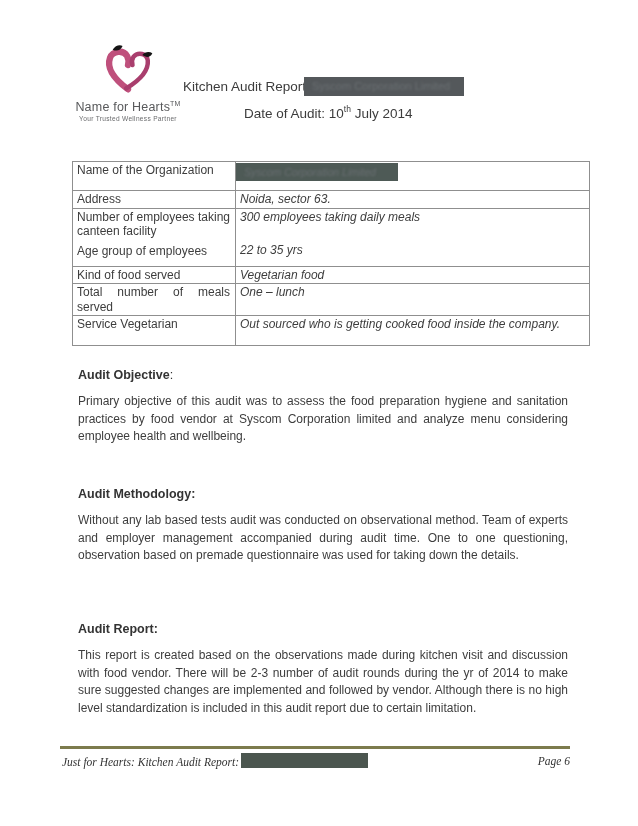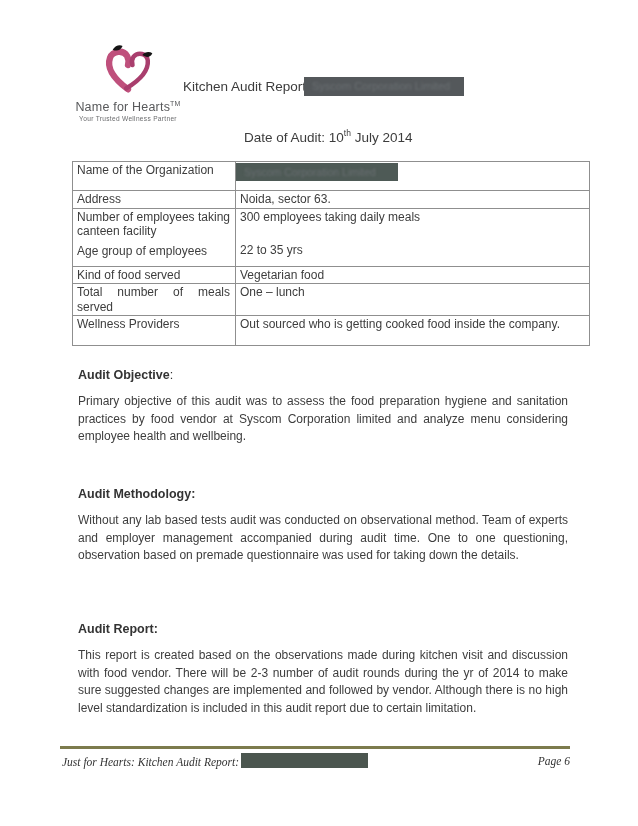--- a/index.html
+++ b/index.html
@@ -13,36 +13,36 @@
   }
   
   .logo{position:absolute;left:68px;top:42px;width:120px;text-align:center;}
   .logo svg{display:block;margin:0 auto;}
   .brand{font-size:12.5px;color:#58595b;line-height:13px;letter-spacing:.2px;}
   .brand sup{font-size:7px;}
   .tagline{font-size:6.6px;color:#6a6b6d;letter-spacing:.3px;margin-top:1px;}
   .report-title{position:absolute;left:183px;top:79px;font-size:13.5px;color:#3c3c3c;}
   .redact-header{position:absolute;left:304px;top:77px;width:160px;height:19px;background:#54585b;overflow:hidden;}
   .redact-inner{font-size:11px;color:#6a6f72;filter:blur(1px);line-height:19px;padding-left:8px;white-space:nowrap;}
-  .date-line{position:absolute;left:244px;top:104px;font-size:13.5px;color:#3c3c3c;margin-top:24px;}
+  .date-line{position:absolute;left:244px;top:104px;font-size:13.5px;color:#3c3c3c;}
   .date-line sup{font-size:8.5px;}
   
   .info-table{
     position:absolute;left:72px;top:161px;width:497px;
     border-collapse:collapse;table-layout:fixed;
     font-size:12px;line-height:14.5px;color:#3d3d3d;
   }
   .info-table td{
     border:1px solid #8f8f8f;
     vertical-align:top;
     padding:1px 5px 1px 4px;
     overflow:hidden;
   }
   .col-label{width:153px;}
-  .col-value{width:344px;}
+  .col-value{width:344px;font-style:italic;}
   .just{text-align:justify;}
   .sp-small{height:5px;}
   .sp-line{height:19px;}
   .redact-table{width:162px;height:18px;background:#4e5a56;margin:0 0 0 -4px;overflow:hidden;}
   .r1{height:29px;padding-left:36px;} .r2{height:16px;} .r3{height:58px;}
   .r4{height:16px;} .r5{height:29px;padding-left:16px;} .r6{height:30px;}
   
   .section{position:absolute;left:78px;width:490px;}
   .sec-objective{top:367px;}
   .sec-methodology{top:486px;}
@@ -108,21 +108,21 @@
     </tr>
     <tr class="r4">
       <td class="col-label">Kind of food served</td>
       <td class="col-value">Vegetarian food</td>
     </tr>
     <tr class="r5">
       <td class="col-label just">Total number of meals served</td>
       <td class="col-value">One – lunch</td>
     </tr>
     <tr class="r6">
-      <td class="col-label">Wellness Providers</td>
+      <td class="col-label">Service Vegetarian</td>
       <td class="col-value just">Out sourced who is getting cooked food inside the company.</td>
     </tr>
   </tbody>
     </table>
 
   <div class="section sec-methodology">
     <div class="sec-heading">Audit Methodology:</div>
     <div class="sec-body">Without any lab based tests audit was conducted on observational method. Team of experts and employer management accompanied during audit time. One to one questioning, observation based on premade questionnaire was used for taking down the details.</div>
   </div>
 

